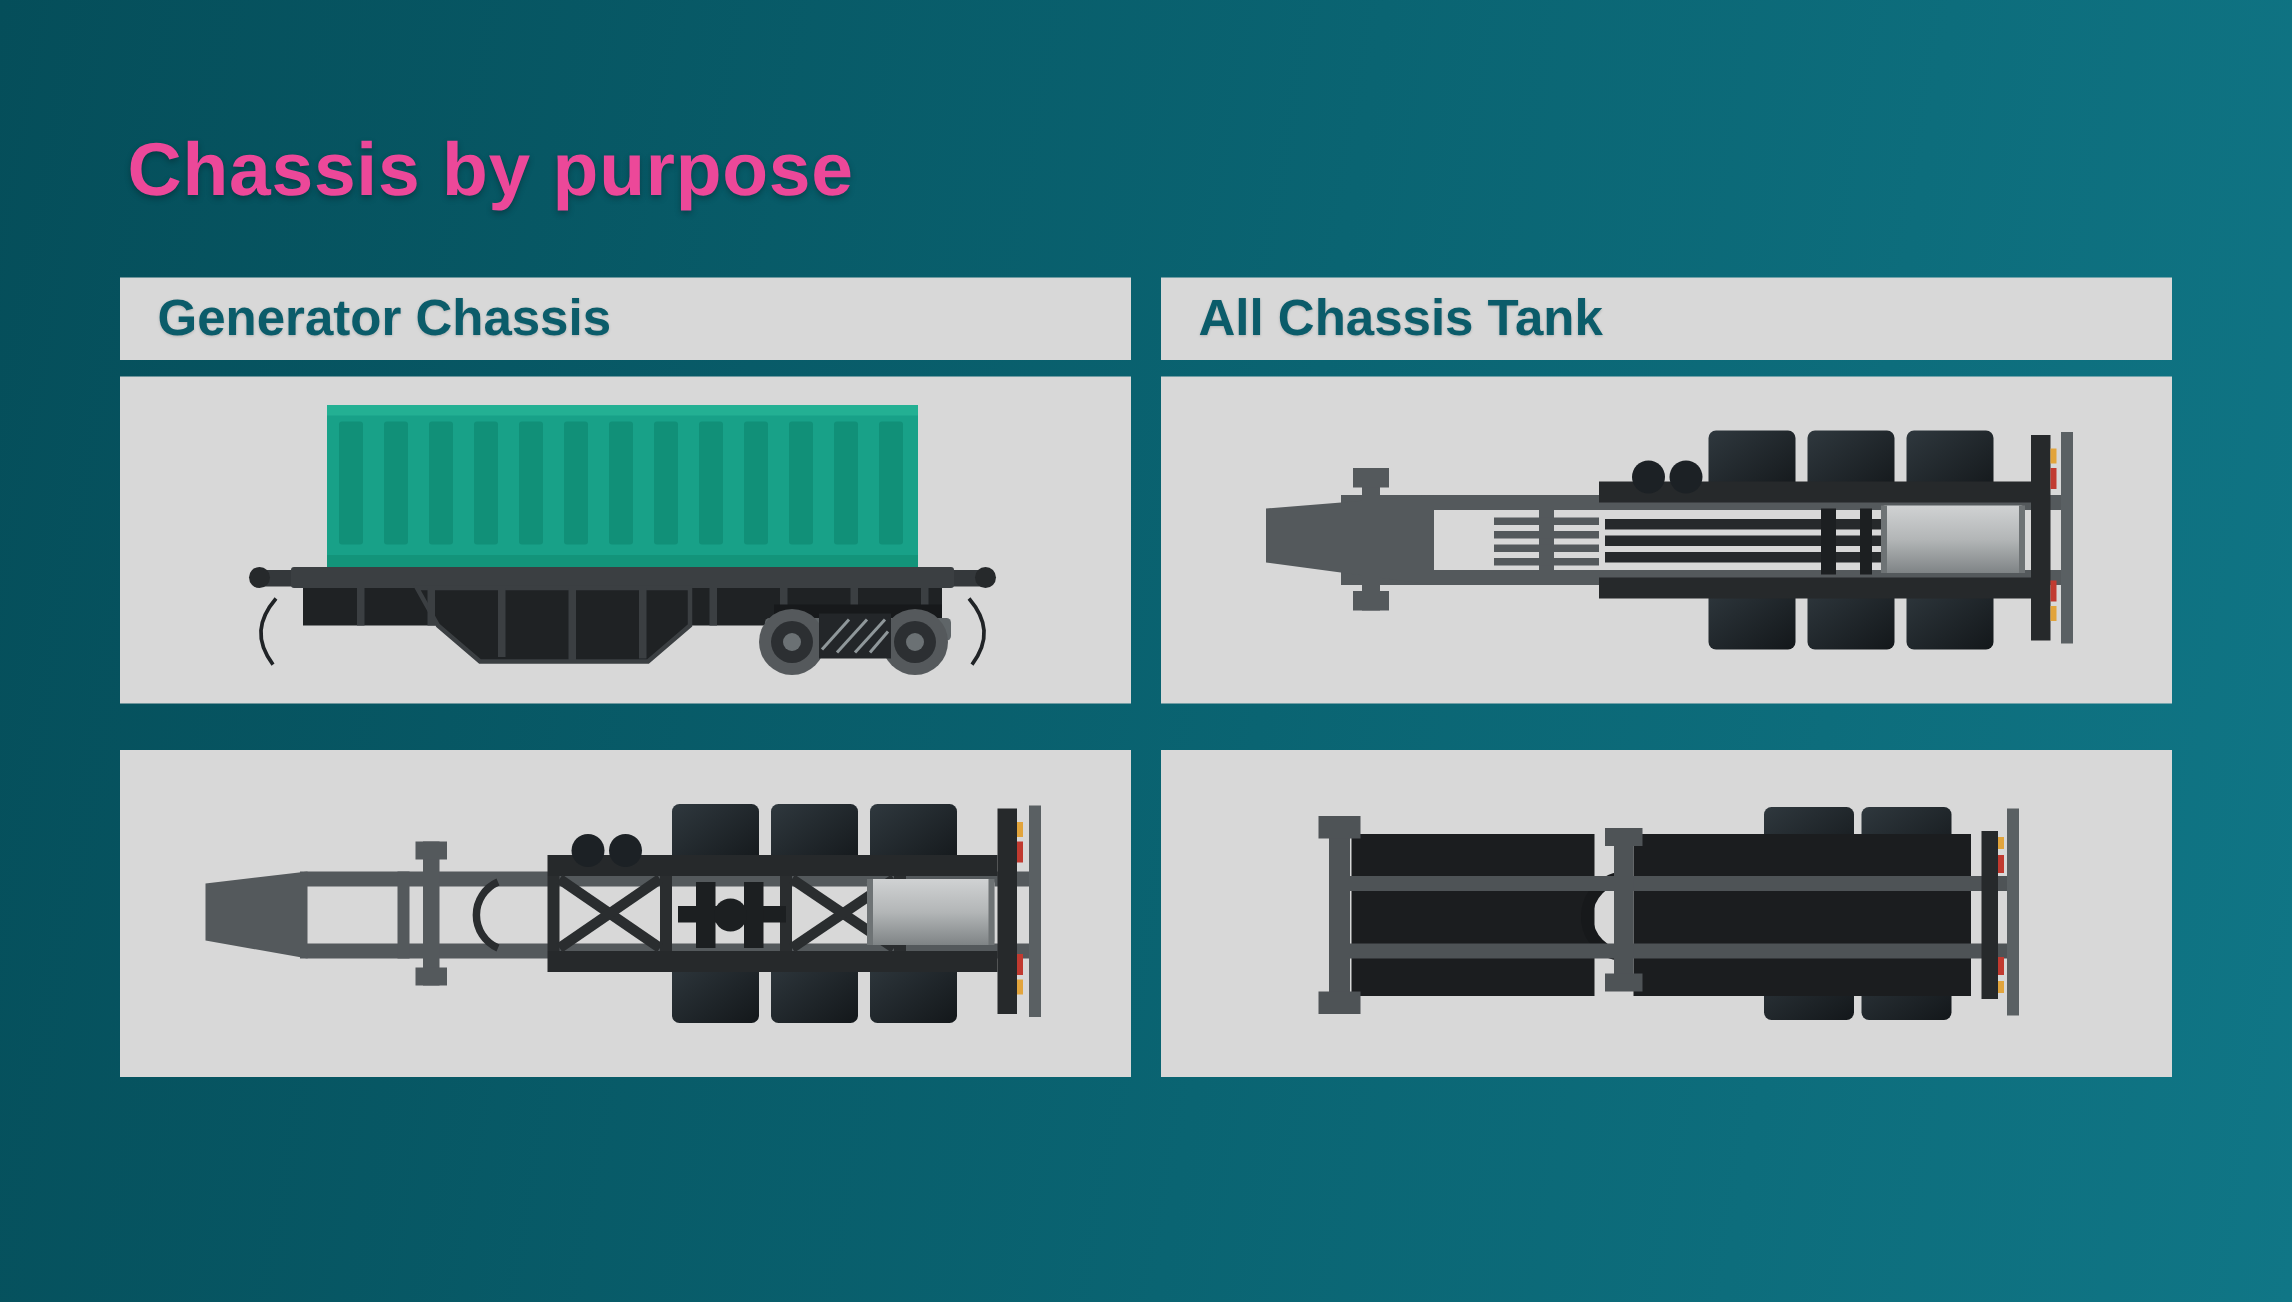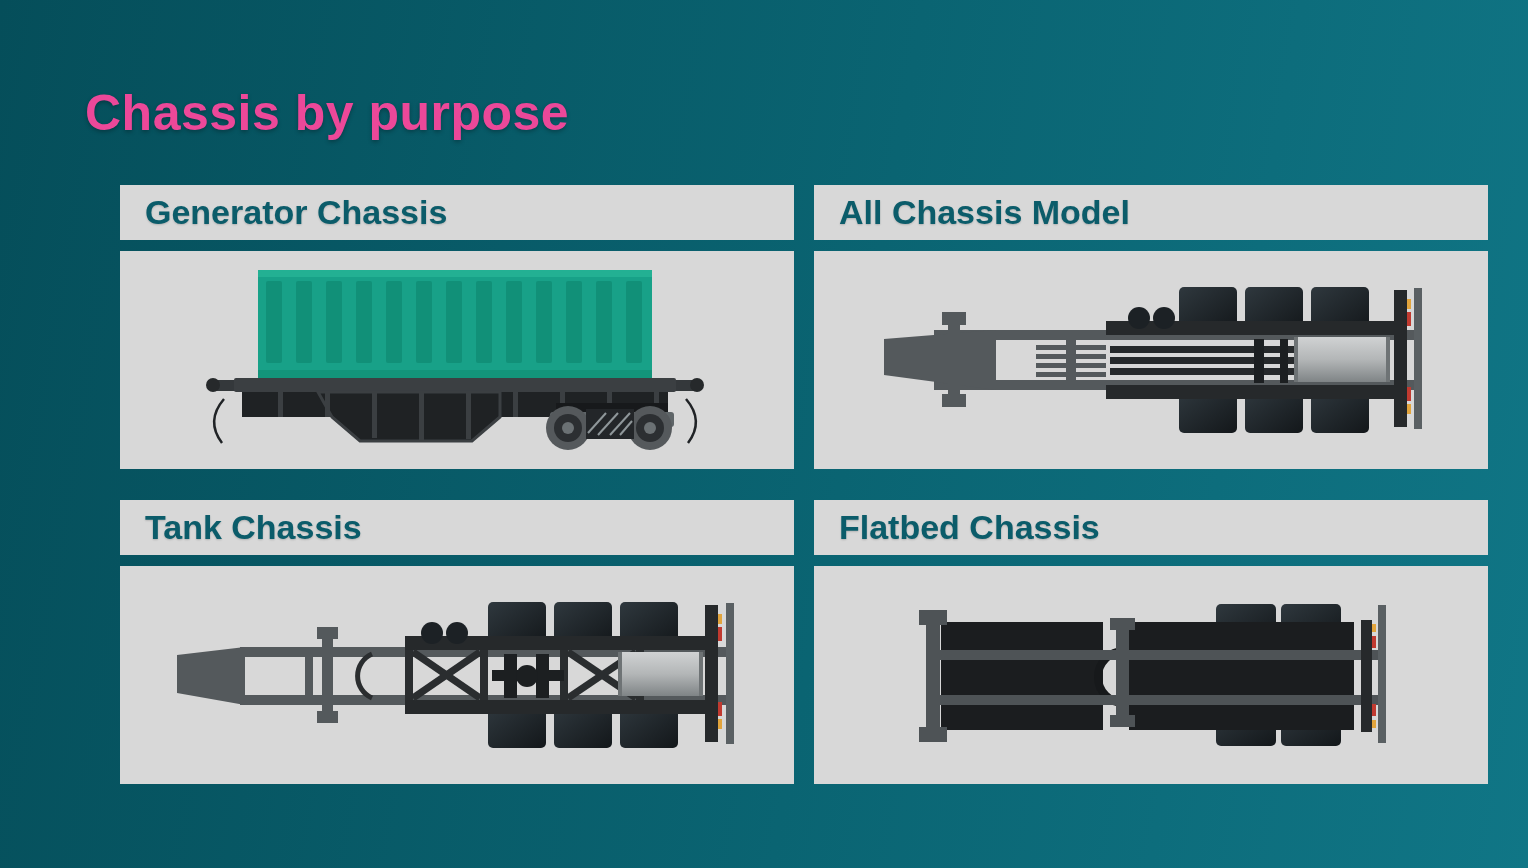--- a/index.html
+++ b/index.html
@@ -8,21 +8,21 @@
     background:linear-gradient(100deg,#054e5a 0%,#0a6472 55%,#107686 100%);
     font-family:"Liberation Sans",sans-serif;
   }
   .page-title{
     position:absolute;left:85px;top:84px;
     font-size:50px;font-weight:700;color:#ec4899;letter-spacing:.5px;
     text-shadow:0 2px 4px rgba(0,0,0,.28);
   }
   .grid{
     position:absolute;left:80px;top:185px;width:1300px;
-    display:grid;grid-template-columns:674px 674px;column-gap:20px;row-gap:31px;margin-left:40px;
+    display:grid;grid-template-columns:674px 674px;column-gap:20px;row-gap:31px;
   }
   .card{width:674px;}
   .card-header{
     height:55px;background:#d8d8d8;display:flex;align-items:center;
     padding-left:25px;box-sizing:border-box;margin-bottom:11px;
   }
   .card-header span{
     font-size:34px;font-weight:700;color:#0b5c6a;
     text-shadow:0 1px 2px rgba(0,0,0,.18);
   }
@@ -105,21 +105,21 @@
             <line x1="490" y1="184" x2="510" y2="162"></line>
             <line x1="500" y1="184" x2="512" y2="170"></line>
           </g>
         </g>
       </svg>
     </div>
   </div>
 
   <div class="card">
     <div class="card-header">
-      <span>All Chassis Model</span>
+      <span>All Chassis Tank</span>
     </div>
     <div class="card-body">
       <svg viewBox="0 0 674 218">
         <defs>
           <linearGradient id="tg2" x1="0" y1="0" x2="1" y2="1">
             <stop offset="0" stop-color="#2f383e"></stop>
               <stop offset="1" stop-color="#13171a"></stop>
           </linearGradient>
           <linearGradient id="sg2" x1="0" y1="0" x2="0" y2="1">
             <stop offset="0" stop-color="#d0d2d3"></stop>
@@ -174,23 +174,20 @@
           <rect x="593" y="61" width="4" height="14" fill="#c13a30"></rect>
           <rect x="593" y="136" width="4" height="14" fill="#c13a30"></rect>
           <rect x="593" y="153" width="4" height="10" fill="#e2a43c"></rect>
           <rect x="600" y="37" width="8" height="141" fill="#5a6063"></rect>
         </g>
       </svg>
     </div>
   </div>
 
   <div class="card">
-    <div class="card-header">
-      <span>Tank Chassis</span>
-    </div>
     <div class="card-body">
       <svg viewBox="0 0 674 218">
         <defs>
           <linearGradient id="tg3" x1="0" y1="0" x2="1" y2="1">
             <stop offset="0" stop-color="#2f383e"></stop>
               <stop offset="1" stop-color="#13171a"></stop>
           </linearGradient>
           <linearGradient id="sg3" x1="0" y1="0" x2="0" y2="1">
             <stop offset="0" stop-color="#d0d2d3"></stop>
               <stop offset=".5" stop-color="#b3b6b7"></stop>
@@ -252,23 +249,20 @@
           <rect x="598" y="61" width="4" height="14" fill="#c13a30"></rect>
           <rect x="598" y="136" width="4" height="14" fill="#c13a30"></rect>
           <rect x="598" y="153" width="4" height="10" fill="#e2a43c"></rect>
           <rect x="606" y="37" width="8" height="141" fill="#5a6063"></rect>
         </g>
       </svg>
     </div>
   </div>
 
   <div class="card">
-    <div class="card-header">
-      <span>Flatbed Chassis</span>
-    </div>
     <div class="card-body">
       <svg viewBox="0 0 674 218">
         <defs>
           <linearGradient id="tg4" x1="0" y1="0" x2="1" y2="1">
             <stop offset="0" stop-color="#2f383e"></stop>
               <stop offset="1" stop-color="#13171a"></stop>
           </linearGradient>
         </defs>
 
         <g fill="url(#tg4)">

